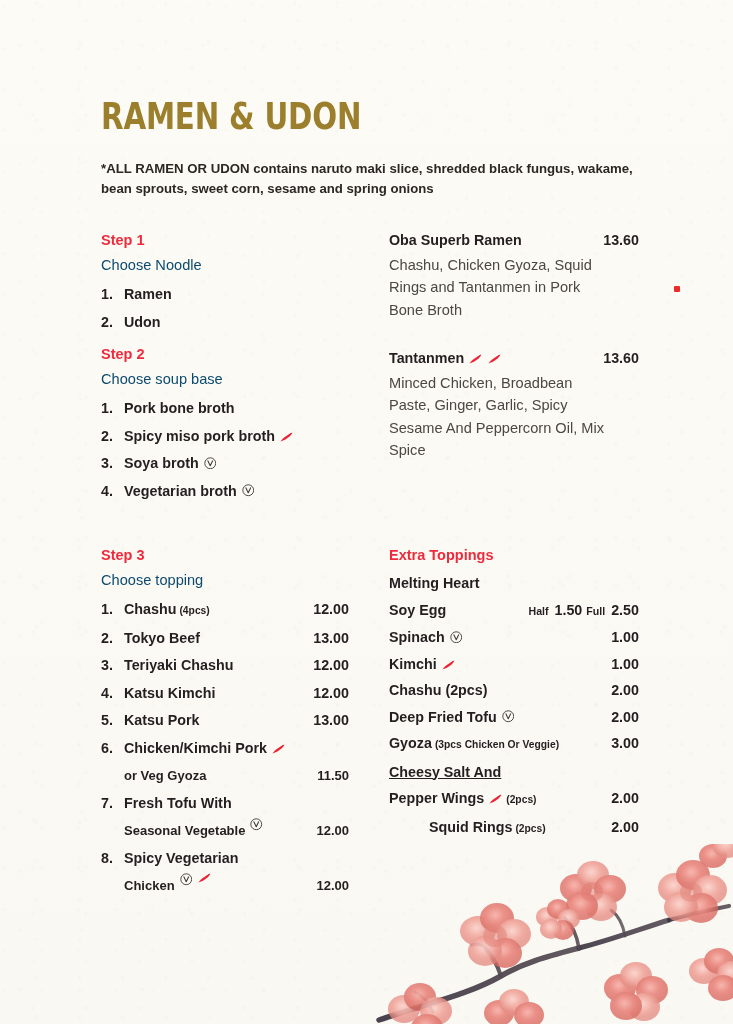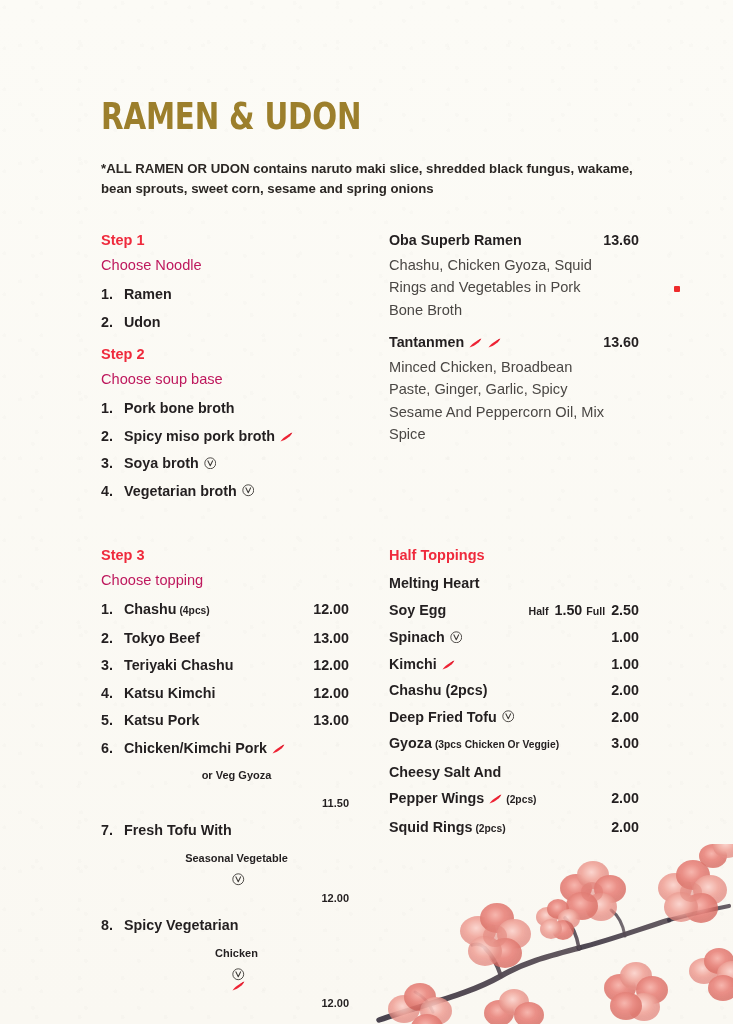--- a/index.html
+++ b/index.html
@@ -46,34 +46,34 @@
   .col-left  { position: absolute; left: 101px; top: 0; width: 248px; }
   .col-right { position: absolute; left: 389px; top: 0; width: 250px; }
 
   .block { position: absolute; width: 100%; }
 
   .step-head {
     color: #ef2a3c; font-weight: 700; font-size: 14.5px;
     line-height: 19px; margin: 0 0 5px 0;
   }
   .step-sub {
-    color: #be185d; font-weight: 400; font-size: 14.6px;
+    color: #0c4a6e; font-weight: 400; font-size: 14.6px;
     line-height: 20px; margin: 0 0 6px 0;
   }
   .num-list { list-style: none; margin: 0; padding: 0; }
   .num-list li {
     display: flex; align-items: flex-start;
     font-size: 14.3px; line-height: 27.5px; font-weight: 700;
   }
   .num { width: 23px; flex: 0 0 23px; }
   .li-body { flex: 1 1 auto; display: flex; align-items: baseline; }
   .li-name { white-space: nowrap; }
   .li-price { margin-left: auto; font-weight: 700; white-space: nowrap; }
-  .li-row2 { padding-left: 23px; font-size: 11px; line-height: 27.5px; font-weight: 700;
-             display: flex; align-items: center; flex-direction: column; }
+  .li-row2 { padding-left: 23px; font-size: 13px; line-height: 27.5px; font-weight: 700;
+             display: flex; align-items: flex-start; }
 
   
   .dish-head {
     display: flex; align-items: flex-end;
     font-size: 14.3px; font-weight: 700; line-height: 20px; margin-bottom: 4px;
   }
   .dish-price { margin-left: auto; }
   .dish-desc {
     font-size: 14.6px; line-height: 22.4px; font-weight: 400; color: #4a4744;
     width: 226px;
@@ -320,40 +320,40 @@
     </div>
   </div>
 
   <div class="col-right">
     <div class="block" id="dish0" style="top:230px">
       <div class="dish-head">
         <span>Oba Superb Ramen</span>
         <span class="chili-slot"></span>
         <span class="dish-price">13.60</span>
       </div>
-      <div class="dish-desc">Chashu, Chicken Gyoza, Squid Rings and Vegetables in Pork Bone Broth</div>
+      <div class="dish-desc">Chashu, Chicken Gyoza, Squid Rings and Tantanmen in Pork Bone Broth</div>
     </div>
 
-    <div class="block" id="dish1" style="top:332px">
+    <div class="block" id="dish1" style="top:348px">
       <div class="dish-head">
         <span>Tantanmen</span>
         <span class="chili-slot"><span class="chili"><svg viewBox="0 0 14 11" width="13" height="10" xmlns="http://www.w3.org/2000/svg">
                 <path d="M13.4 0.5 C10.8 1.6 7.0 3.9 4.0 6.4 C2.3 7.9 1.1 9.3 0.4 10.5 C3.0 9.8 6.4 8.0 9.2 5.8 C11.3 4.1 12.8 2.2 13.4 0.5 Z" fill="#ee2233"></path>
                 <path d="M13.4 0.5 C12.2 1.0 10.6 2.0 9.0 3.2 C10.4 3.4 11.6 2.6 12.4 1.7 Z" fill="#c9182a"></path>
               </svg></span><span class="chili"><svg viewBox="0 0 14 11" width="13" height="10" xmlns="http://www.w3.org/2000/svg">
                 <path d="M13.4 0.5 C10.8 1.6 7.0 3.9 4.0 6.4 C2.3 7.9 1.1 9.3 0.4 10.5 C3.0 9.8 6.4 8.0 9.2 5.8 C11.3 4.1 12.8 2.2 13.4 0.5 Z" fill="#ee2233"></path>
                 <path d="M13.4 0.5 C12.2 1.0 10.6 2.0 9.0 3.2 C10.4 3.4 11.6 2.6 12.4 1.7 Z" fill="#c9182a"></path>
               </svg></span></span>
         <span class="dish-price">13.60</span>
       </div>
       <div class="dish-desc">Minced Chicken, Broadbean Paste, Ginger, Garlic, Spicy Sesame And Peppercorn Oil, Mix Spice</div>
     </div>
 
     <div class="block" id="extras" style="top:546px">
-      <div class="step-head" style="margin-bottom:5px">Half Toppings</div>
+      <div class="step-head" style="margin-bottom:5px">Extra Toppings</div>
       <ul class="topping-list" id="extras-list">
           <li style="display: block;">
             <div style="display: flex; align-items: baseline;">
               <span>Melting Heart</span>
             </div>
             <div class="t-row2">
               <span>Soy Egg</span>
               <span class="hf-wrap">
                 <span class="halffull">Half</span>
                 <span class="hf-big">1.50</span>
@@ -405,36 +405,36 @@
             </div>
           </li>
           <li style="display: block;">
             <div style="display: flex; align-items: baseline;">
               <span>Gyoza</span>
               <span class="pcs">(3pcs Chicken Or Veggie)</span>
               <span class="t-price">3.00</span>
             </div>
           </li>
           <li style="display: block;">
-            <div style="display: flex; align-items: baseline;">
+            <div style="display: flex; align-items: baseline; text-decoration: underline;">
               <span>Cheesy Salt And</span>
             </div>
             <div class="t-row2">
               <span>Pepper Wings</span>
               <span class="chili">
                 <svg viewBox="0 0 14 11" width="13" height="10" xmlns="http://www.w3.org/2000/svg">
                   <path d="M13.4 0.5 C10.8 1.6 7.0 3.9 4.0 6.4 C2.3 7.9 1.1 9.3 0.4 10.5 C3.0 9.8 6.4 8.0 9.2 5.8 C11.3 4.1 12.8 2.2 13.4 0.5 Z" fill="#ee2233"></path>
                   <path d="M13.4 0.5 C12.2 1.0 10.6 2.0 9.0 3.2 C10.4 3.4 11.6 2.6 12.4 1.7 Z" fill="#c9182a"></path>
                 </svg>
               </span>
               <span class="pcs">(2pcs)</span>
               <span class="t-price">2.00</span>
             </div>
           </li>
-          <li style="display: block;">
+          <li style="display: block; margin-left: 40px;">
             <div style="display: flex; align-items: baseline;">
               <span>Squid Rings</span>
               <span class="pcs">(2pcs)</span>
               <span class="t-price">2.00</span>
             </div>
           </li>
         </ul>
     </div>
   </div>
 

